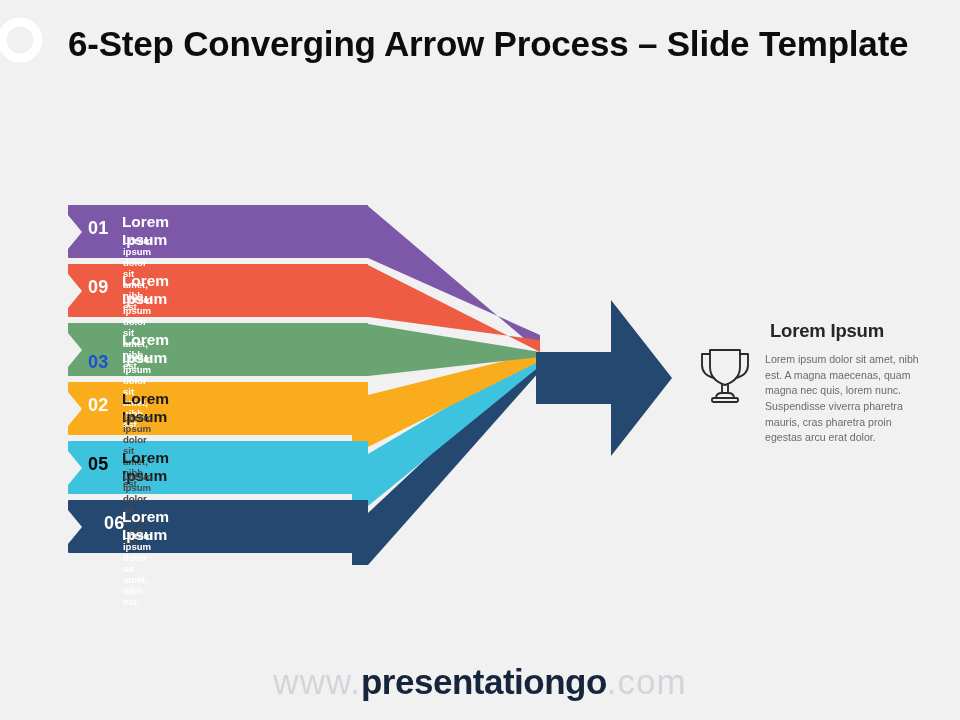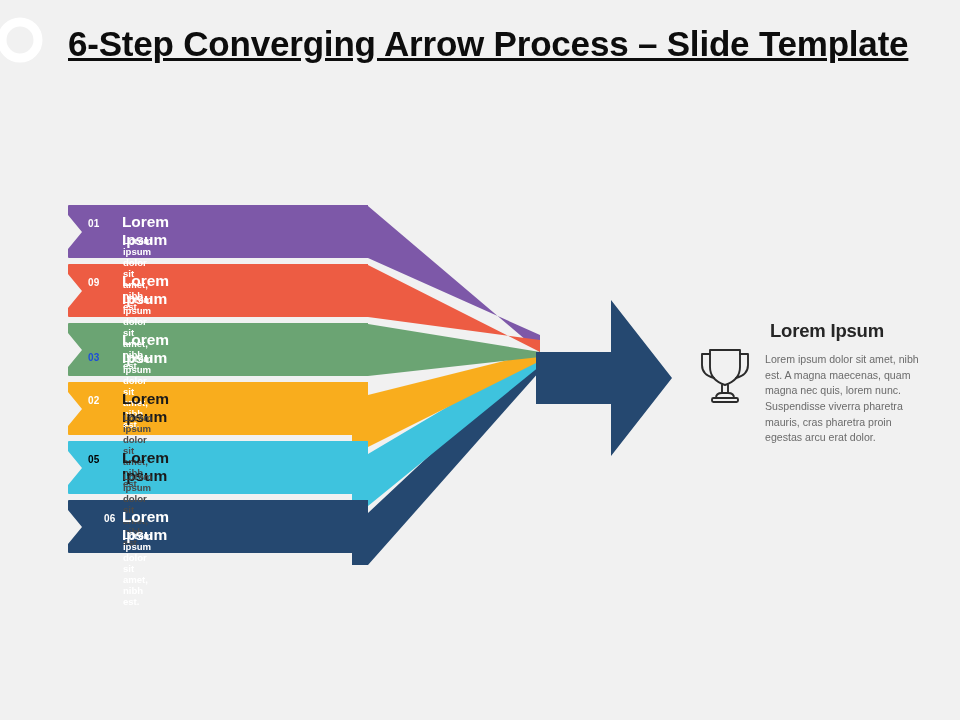--- a/index.html
+++ b/index.html
@@ -15,34 +15,34 @@
   
   .logo-mark{
     position:absolute;left:-26px;top:14px;width:76px;height:52px;
     pointer-events:none;
   }
 
   
   .title{
     position:absolute;left:68px;top:22px;width:860px;
     font-size:35px;font-weight:bold;line-height:1.26;
-    color:#0d0d0d;letter-spacing:-0.2px;text-decoration:underline;
+    color:#0d0d0d;letter-spacing:-0.2px;
   }
 
   
   .diagram{position:absolute;left:0;top:0;width:960px;height:660px;}
 
   
   .step-label{
     position:absolute;
     pointer-events:none;
   }
   .step-num{
     position:absolute;
-    font-size:10px;font-weight:bold;
+    font-size:18px;font-weight:bold;
     letter-spacing:0.2px;
   }
   .step-title{
     position:absolute;
     font-size:15.5px;font-weight:bold;
     letter-spacing:-0.1px;
   }
   .step-sub{
     position:absolute;
     font-size:9.6px;font-weight:bold;
@@ -166,14 +166,17 @@
       <path d="M28 42 v8 M34 42 v8"></path>
 
       <path d="M22 55 q0 -5 6 -5 h6 q6 0 6 5 Z"></path>
 
       <rect x="18" y="55" width="26" height="4" rx="1.4"></rect>
     </g>
   </svg>
   <div class="result-head">Lorem Ipsum</div>
   <div class="result-body">Lorem ipsum dolor sit amet, nibh est. A magna maecenas, quam magna nec quis, lorem nunc. Suspendisse viverra pharetra mauris, cras pharetra proin egestas arcu erat dolor.</div>
 
+  <div class="footer">
+    <span class="dim">www.</span><span class="brand">presentationgo</span><span class="dim">.com</span>
+  </div>
 
 </div>
 
 </body></html>

